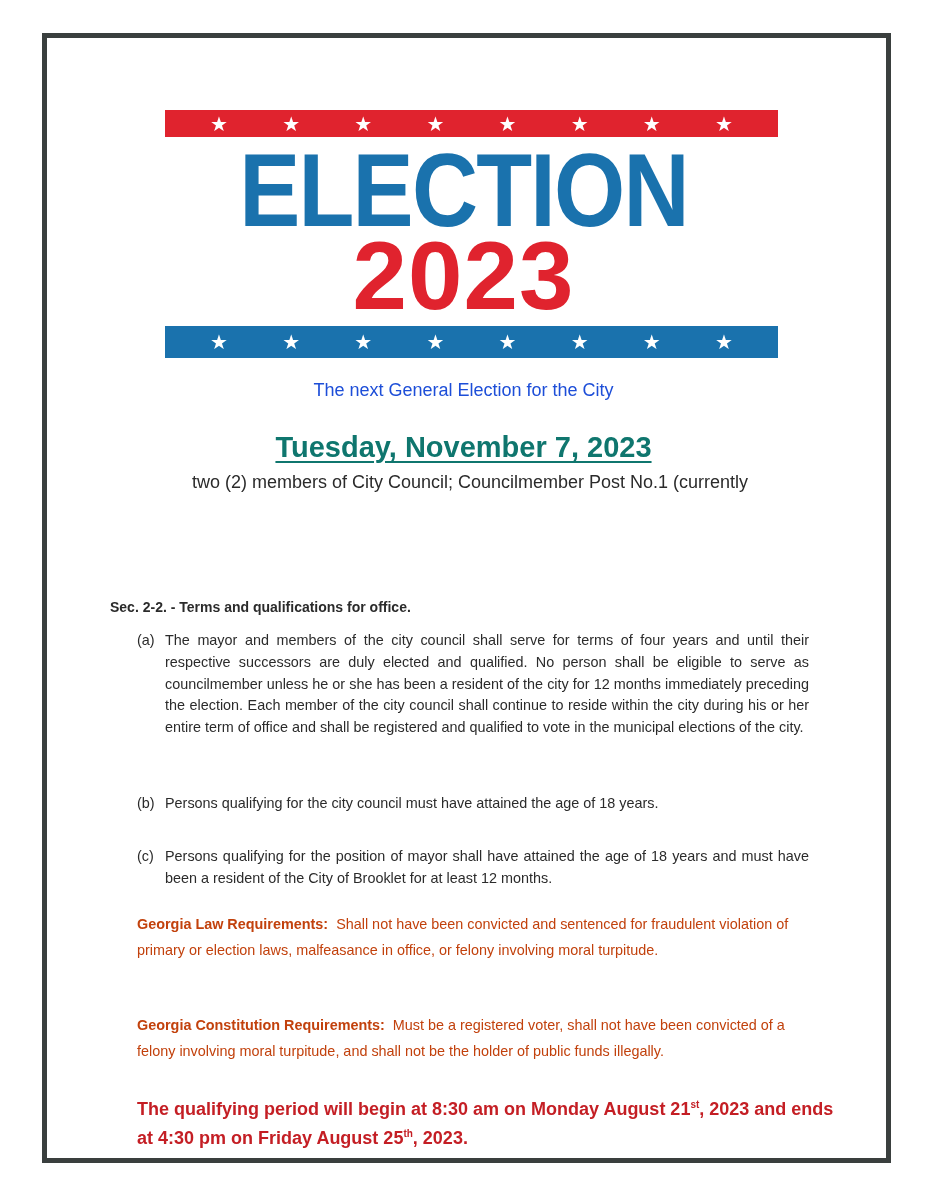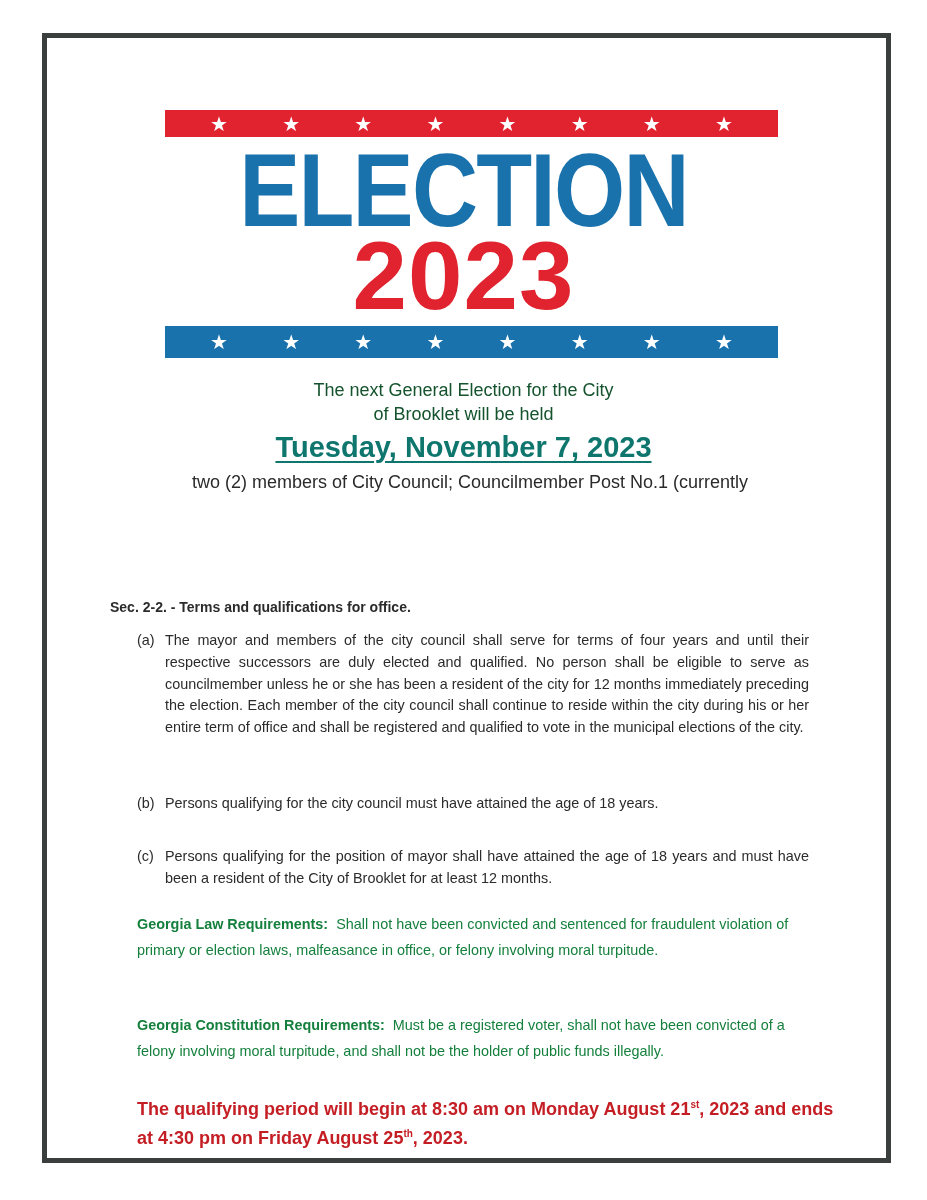--- a/index.html
+++ b/index.html
@@ -4,29 +4,29 @@
   <style>
     html, body { margin:0; padding:0; background:#ffffff; }
     body { width:927px; height:1200px; position:relative; overflow:hidden; font-family:"Liberation Sans", sans-serif; color:#2b2b2b; }
     .frame { position:absolute; left:42px; top:33px; width:839px; height:1120px; border:5px solid #3a3f3e; box-sizing:content-box; background:#fff; }
     .bar { position:absolute; left:165px; width:613px; display:flex; justify-content:space-around; align-items:center; padding:0 18px; box-sizing:border-box; }
     .bar.red { top:110px; height:27px; background:#e0232e; }
     .bar.blue { top:326px; height:32px; background:#1a72ad; }
     .star { color:#ffffff; font-size:20px; line-height:1; font-family:"DejaVu Sans", sans-serif; }
     .title-election { position:absolute; left:0; width:927px; top:138px; text-align:center; font-family:"Liberation Sans", sans-serif; font-weight:bold; font-size:104px; line-height:104px; color:#1a72ad; letter-spacing:-2px; transform:scaleX(0.88); }
     .title-year { position:absolute; left:0; width:927px; top:228px; text-align:center; font-family:"Liberation Sans", sans-serif; font-weight:bold; font-size:96px; line-height:96px; color:#e0232e; letter-spacing:1px; transform:scaleX(1.02); }
-    .intro { position:absolute; left:0; width:927px; top:378px; text-align:center; font-size:18px; line-height:24px; color:#14532d; }
+    .intro { position:absolute; left:0; width:927px; top:378px; text-align:center; font-size:18px; line-height:24px; color:#1d4ed8; }
     .date { position:absolute; left:0; width:927px; top:430px; text-align:center; font-size:29px; font-weight:bold; color:#0f766e; line-height:34px; }
     .date span { text-decoration:underline; text-decoration-thickness:2px; text-underline-offset:4px; }
     .detail { position:absolute; left:150px; width:640px; top:470px; text-align:center; font-size:18px; line-height:24px; color:#2b2b2b; }
     .sec-heading { position:absolute; left:110px; top:599px; font-size:14px; font-weight:bold; color:#2b2b2b; }
     .clause { position:absolute; left:137px; width:672px; font-size:14.4px; line-height:21.8px; color:#2b2b2b; display:flex; }
     .clause .mark { width:28px; flex:0 0 28px; }
     .clause .txt { flex:1; text-align:justify; }
-    .req { position:absolute; left:137px; width:680px; font-size:14.4px; line-height:26px; color:#15803d; }
+    .req { position:absolute; left:137px; width:680px; font-size:14.4px; line-height:26px; color:#c2410c; }
     .req b { font-weight:bold; }
     .qual { position:absolute; left:137px; width:700px; top:1095px; font-size:18px; font-weight:bold; line-height:29px; color:#c41e24; }
     .qual sup { font-size:10px; line-height:0; }
   </style>
 </head>
 <body>
 
 <div class="frame"></div>
 
 <div class="bar red">
@@ -49,21 +49,20 @@
   <span class="star">★</span>
   <span class="star">★</span>
   <span class="star">★</span>
   <span class="star">★</span>
   <span class="star">★</span>
   <span class="star">★</span>
 </div>
 
 <div class="intro">
   <div>The next General Election for the City</div>
-  <div>of Brooklet will be held</div>
 </div>
 
 <div class="date">
   <span>Tuesday, November 7, 2023</span>
 </div>
 
 <div class="detail">
   <div>two (2) members of City Council; Councilmember Post No.1 (currently</div>
 </div>
 

